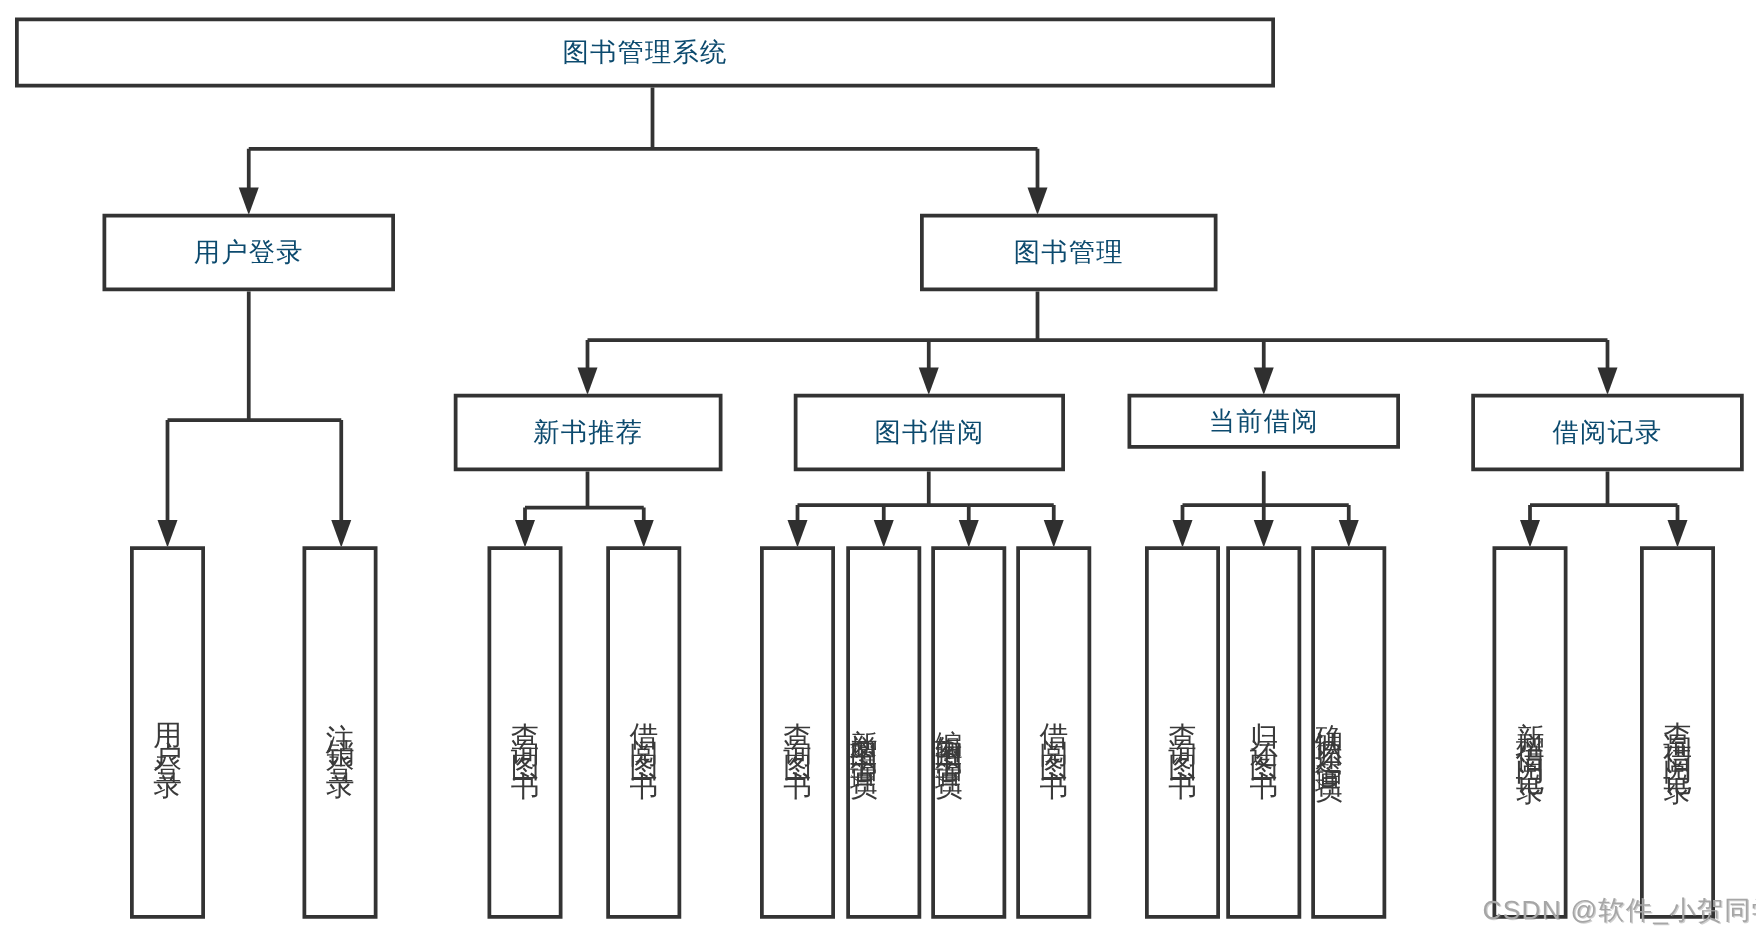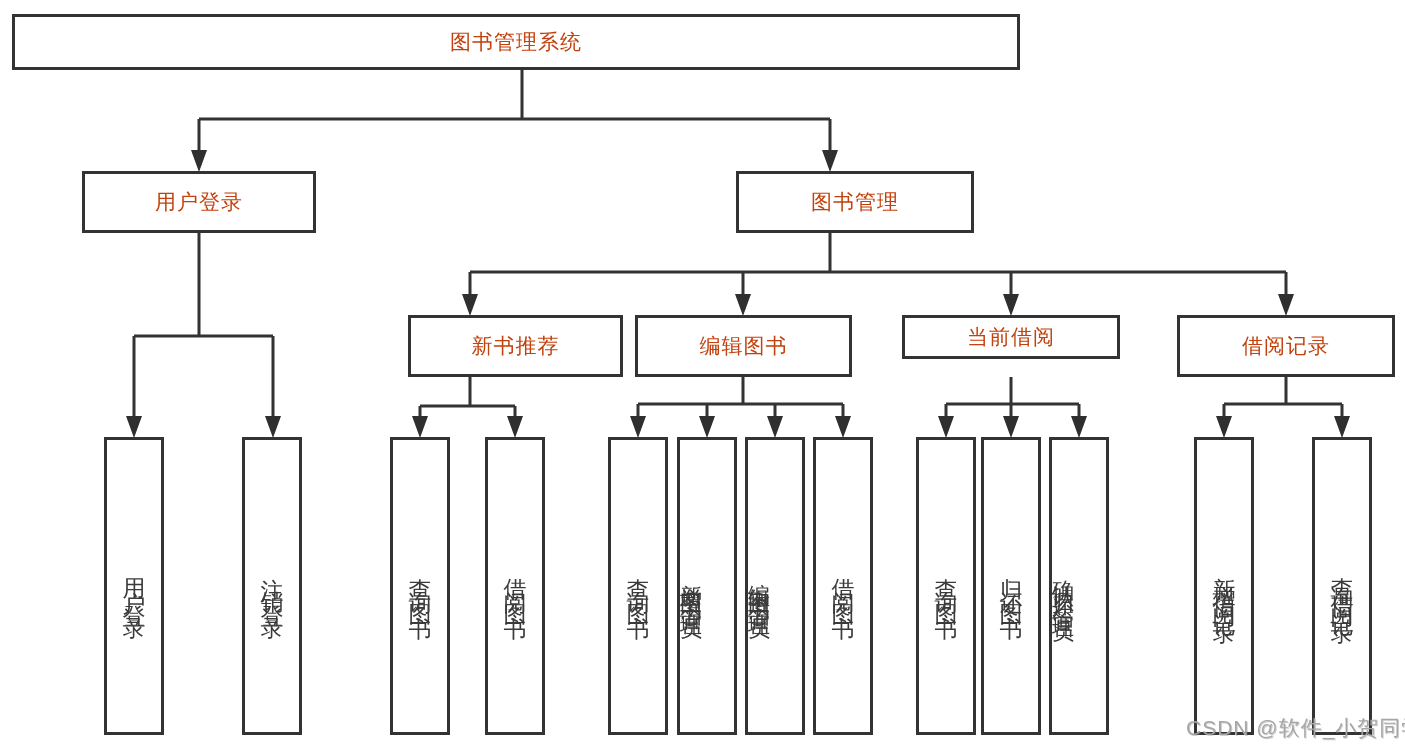--- a/index.html
+++ b/index.html
@@ -18,21 +18,21 @@
     pointer-events: none;
   }
   .hnode {
     position: absolute;
     box-sizing: border-box;
     border: 3px solid #333333;
     background: #ffffff;
     display: flex;
     align-items: center;
     justify-content: center;
-    color: #c2410c;
+    color: #0c4a6e;
     font-size: 21px;
     letter-spacing: 1px;
     z-index: 2;
   }
   .vnode {
     position: absolute;
     top: 437px;
     height: 298px;
     width: 60px;
     box-sizing: border-box;
@@ -108,25 +108,25 @@
     <span>图书管理系统</span>
   </div>
 
   <div class="hnode" style="left:82px; top:171px; width:234px; height:62px;">
     <span>用户登录</span>
   </div>
   <div class="hnode" style="left:736px; top:171px; width:238px; height:62px;">
     <span>图书管理</span>
   </div>
 
-  <div class="hnode" style="left:363px; top:315px; width:215px; height:62px;margin-left:45px;">
+  <div class="hnode" style="left:363px; top:315px; width:215px; height:62px;">
     <span>新书推荐</span>
   </div>
   <div class="hnode" style="left:635px; top:315px; width:217px; height:62px;">
-    <span>编辑图书</span>
+    <span>图书借阅</span>
   </div>
   <div class="hnode" style="left:902px; top:315px; width:218px; height:44px;">
     <span>当前借阅</span>
   </div>
   <div class="hnode" style="left:1177px; top:315px; width:218px; height:62px;">
     <span>借阅记录</span>
   </div>
 
   <div class="vnode" style="left:104px;">
     <span class="vlabel">用户登录</span>

